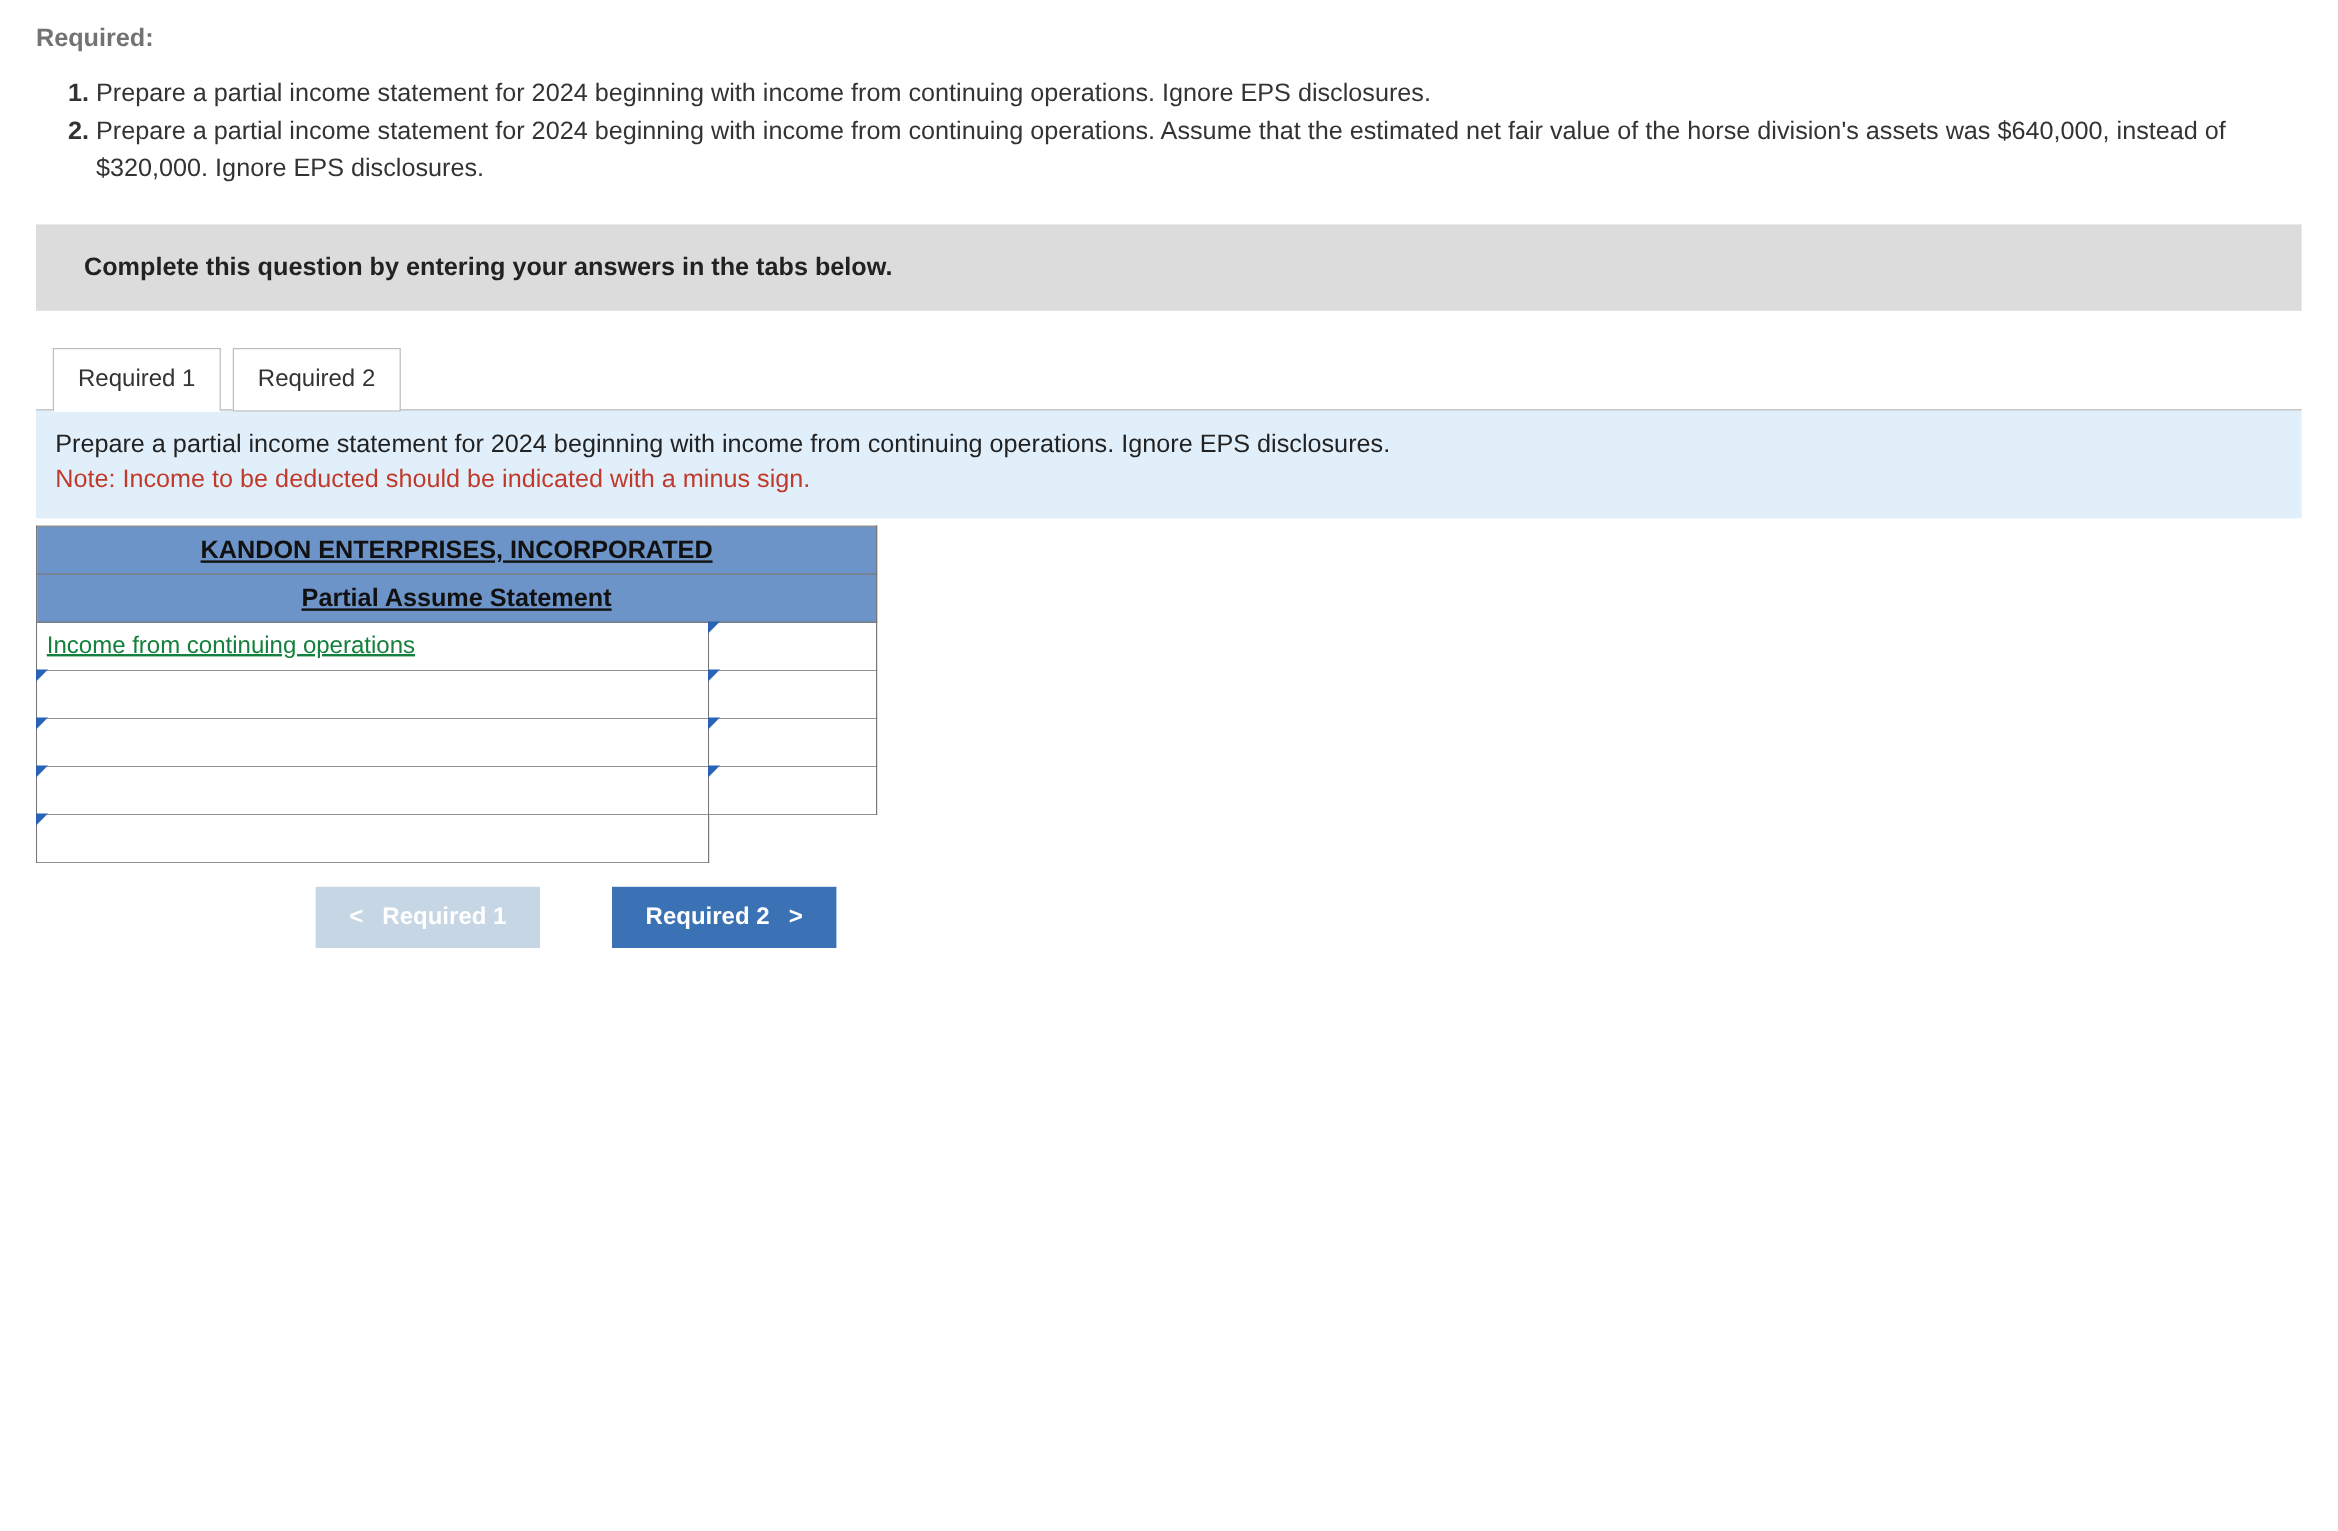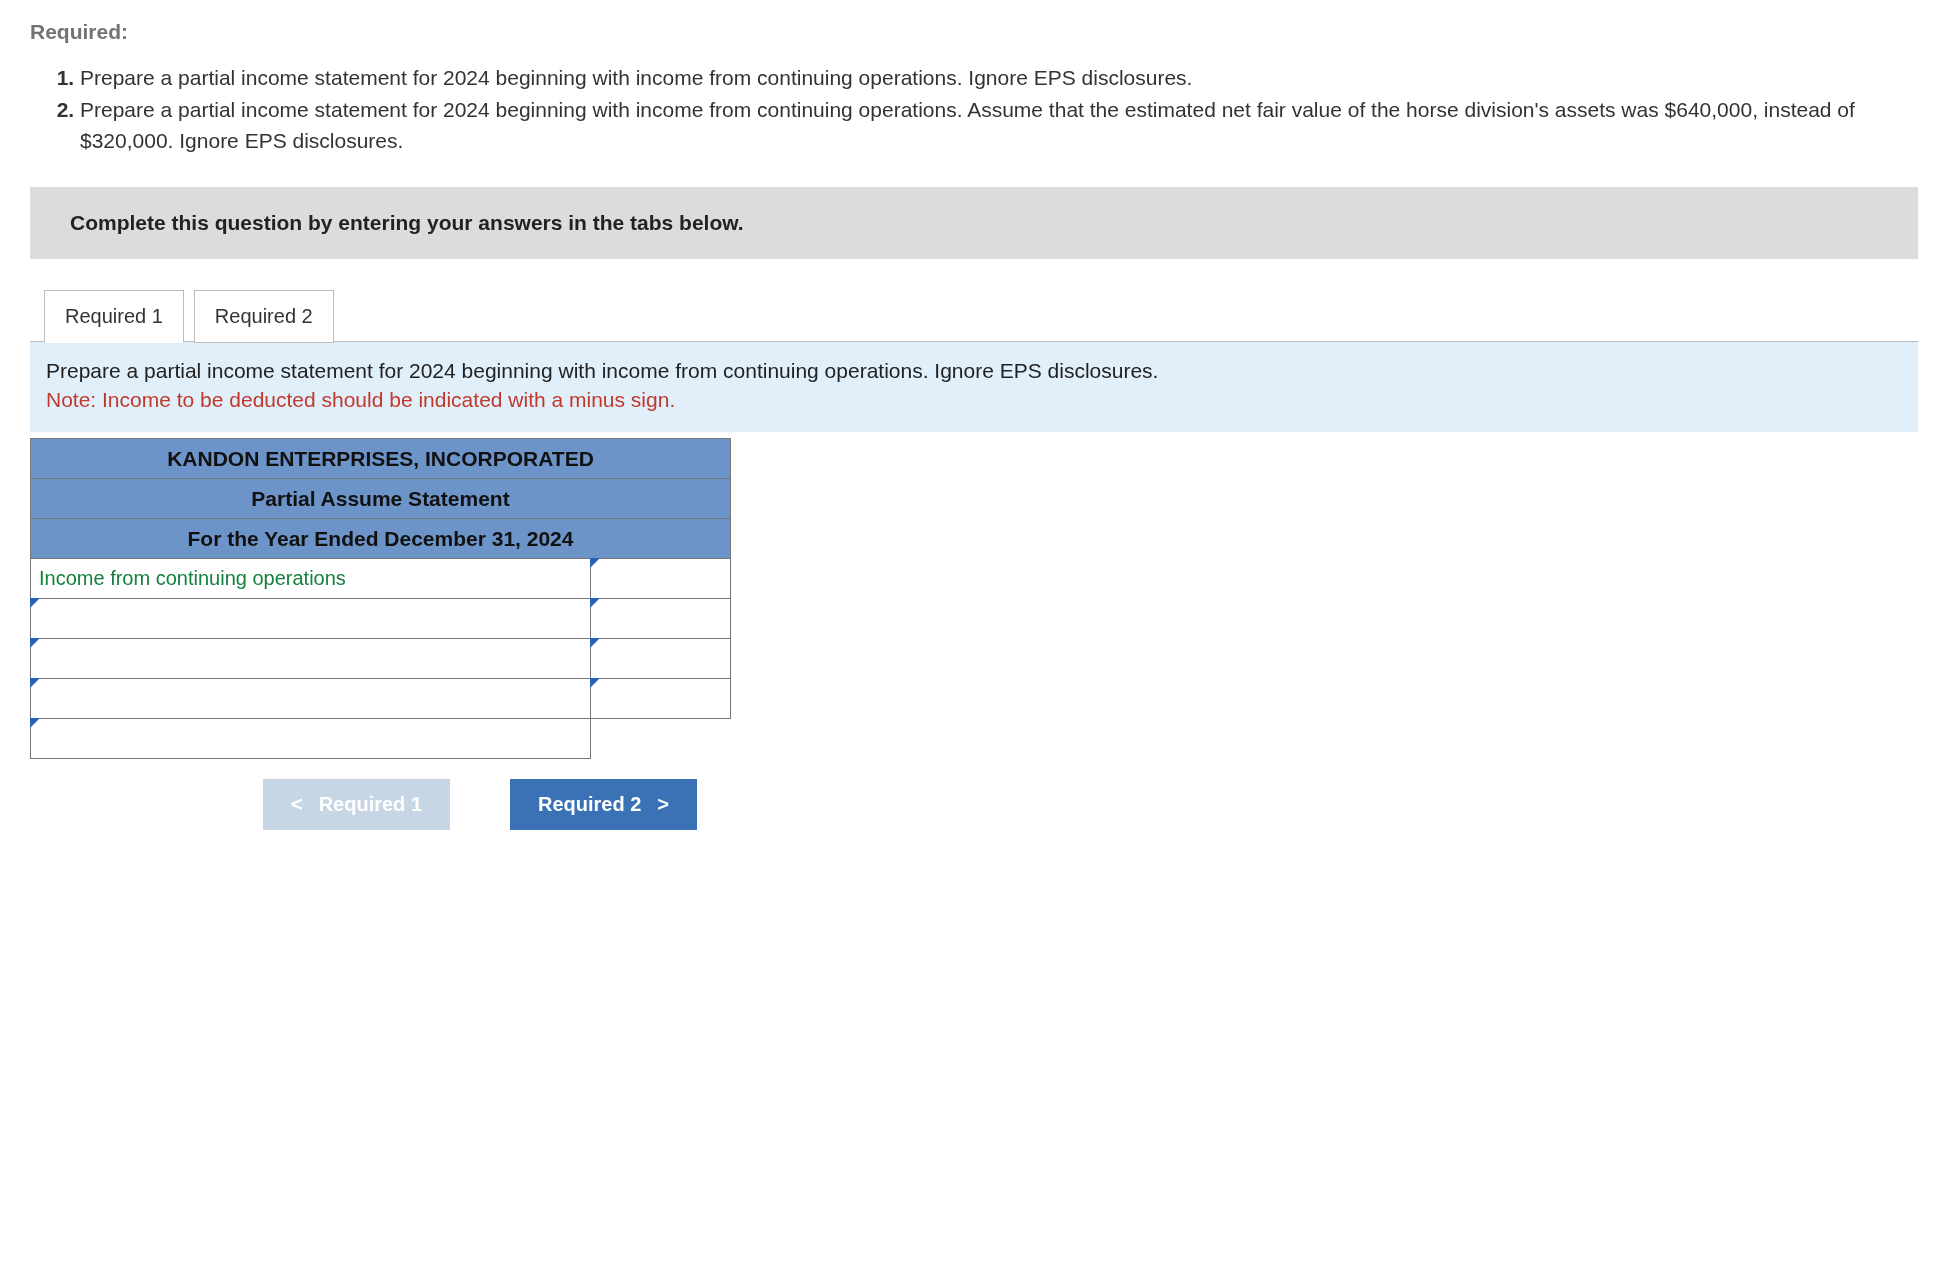--- a/index.html
+++ b/index.html
@@ -63,20 +63,21 @@
   .tab-instruction { color: #222; line-height: 1.4; }
   .tab-note { color: #c0392b; line-height: 1.4; }
   .statement-table {
     border-collapse: collapse;
     margin-top: 6px;
   }
   .statement-table td, .statement-table th {
     border: 1px solid #777;
     height: 40px;
     vertical-align: middle;
+    text-decoration: underline;
   }
   .hdr-row td {
     background: #6d94c8;
     font-weight: bold;
     text-align: center;
     color: #111;
   }
   .label-cell {
     width: 560px;
     padding: 4px 8px;
@@ -151,23 +152,20 @@
 </div>
 
 <table class="statement-table">
   <tbody>
       <tr class="hdr-row">
         <td colspan="2">KANDON ENTERPRISES, INCORPORATED</td>
       </tr>
   <tr class="hdr-row">
         <td colspan="2">Partial Assume Statement</td>
       </tr>
-  <tr class="hdr-row">
-        <td colspan="2">For the Year Ended December 31, 2024</td>
-      </tr>
 
   <tr>
     <td class="label-cell">Income from continuing operations</td>
     <td class="val-cell editable"></td>
   </tr>
   <tr>
     <td class="label-cell editable"></td>
     <td class="val-cell editable"></td>
   </tr>
   <tr>

